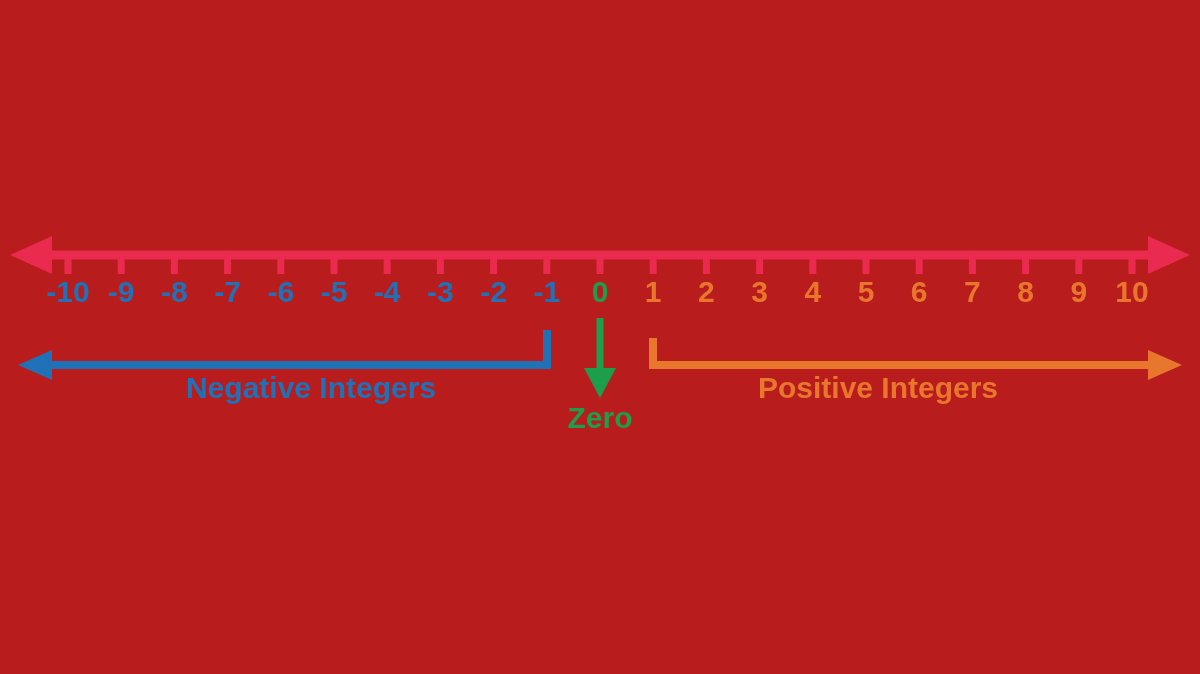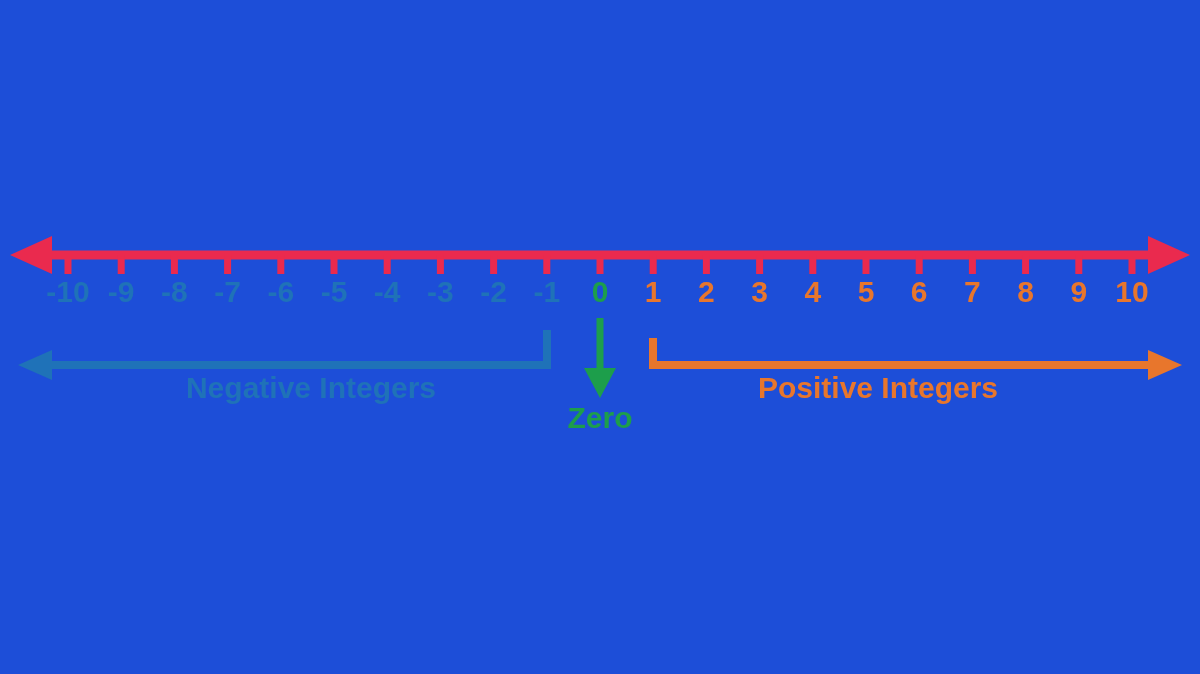--- a/index.html
+++ b/index.html
@@ -7,21 +7,21 @@
     padding: 0;
     background: #ffffff;
   }
   body {
     font-family: "Liberation Sans", sans-serif;
   }
   #stage {
     position: relative;
     width: 1200px;
     height: 674px;
-    background: #1d4ed8;
+    background: #b91c1c;
     overflow: hidden;
     text-align: center;
   }
   #diagram-svg {
     position: absolute;
     left: 0;
     top: 0;
     width: 1200px;
     height: 674px;
     display: block;

